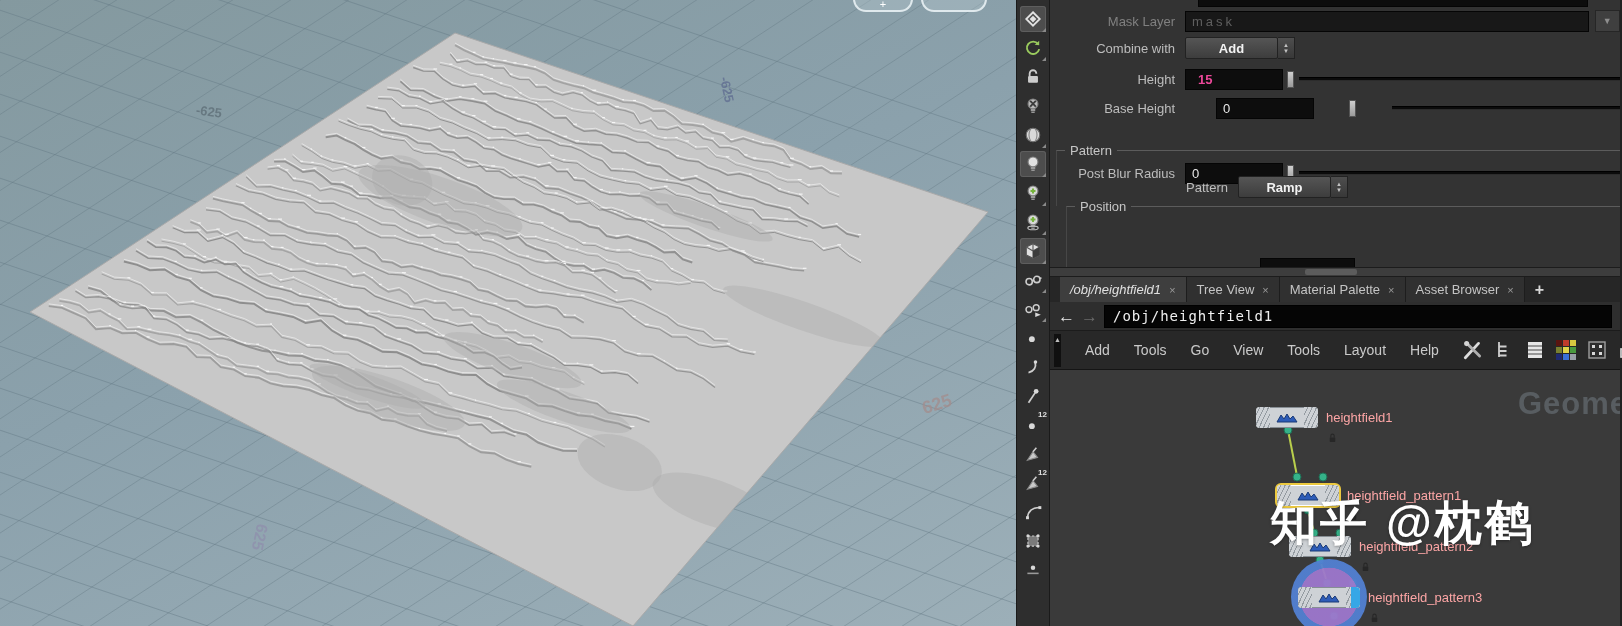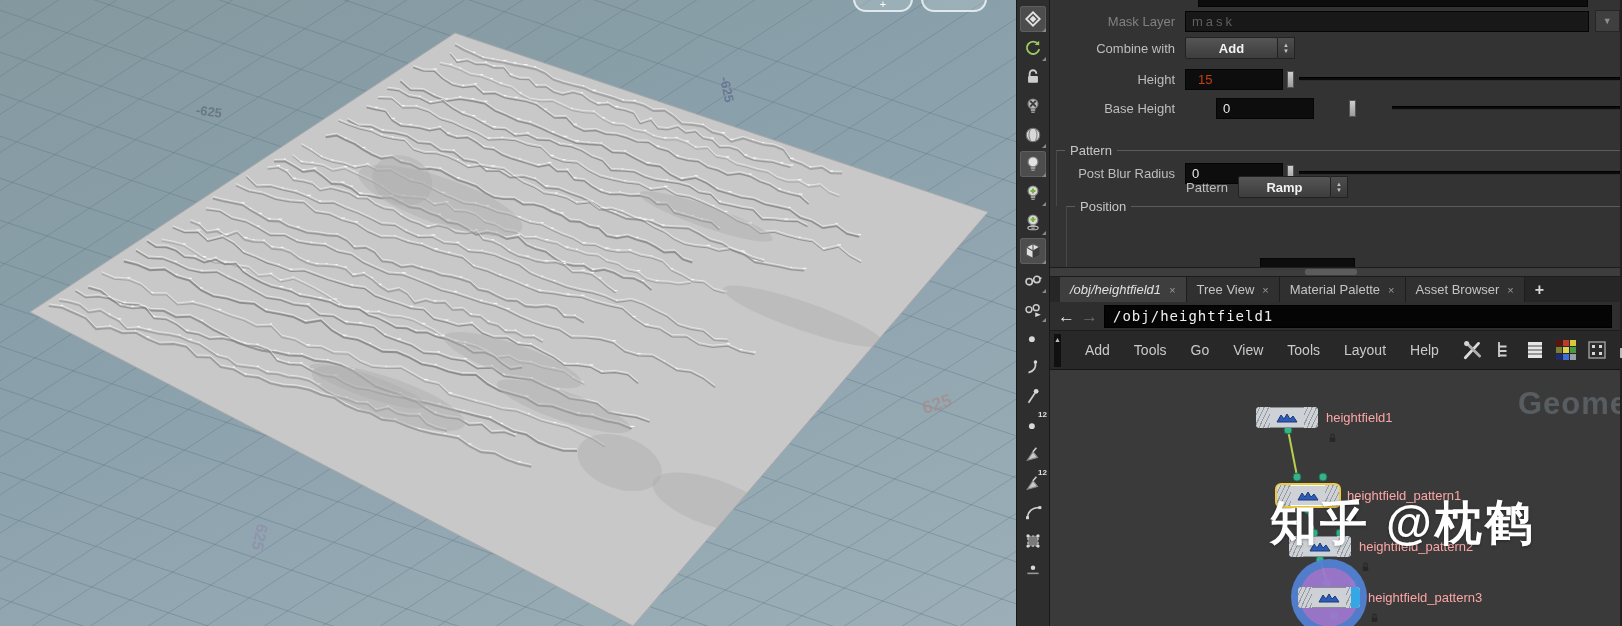--- a/index.html
+++ b/index.html
@@ -35,21 +35,21 @@
 
   
   .params { position:relative; height:268px; background:#333; overflow:hidden;
             border-bottom:1px solid #1c1c1c; }
   .prow { position:absolute; left:0; right:0; height:22px; display:flex; align-items:center; }
   .prow .plabel { text-align:right; color:#bdbdbd; font-size:13px; padding-right:10px; flex:none; }
   .prow.disabled .plabel { color:#808080; }
   .pfield { height:21px; background:#0d0d0d; border:1px solid #050505;
             color:#e8e8e8; font-size:13px; display:flex; align-items:center; padding:0 6px; }
   .pfield.ghost { color:#5f5f5f; letter-spacing:3px; background:#181818; }
-  .pfield.bold { font-weight:normal; color:#c2410c;padding-left:12px; }
+  .pfield.bold { font-weight:bold; color:#ec4899;padding-left:12px; }
   .dropdown { height:22px; background:linear-gradient(#555 0%,#3d3d3d 100%);
               border:1px solid #222; border-radius:2px; color:#f2f2f2; font-size:13px;
               font-weight:bold; display:flex; align-items:center; justify-content:center; }
   .spinner { width:17px; height:22px; background:linear-gradient(#4e4e4e,#383838);
              border:1px solid #222; border-left:none; display:flex; flex-direction:column;
              align-items:center; justify-content:center; color:#c3c3c3; font-size:6px; line-height:6px; }
   .sl-handle { width:7px; height:17px; background:linear-gradient(#cfcfcf,#9a9a9a);
                border:1px solid #555; margin-left:4px; flex:none; }
   .sl-track { flex:1; height:4px; margin-left:5px; background:#0b0b0b;
               border-top:1px solid #000; border-bottom:1px solid #2c2c2c; }

